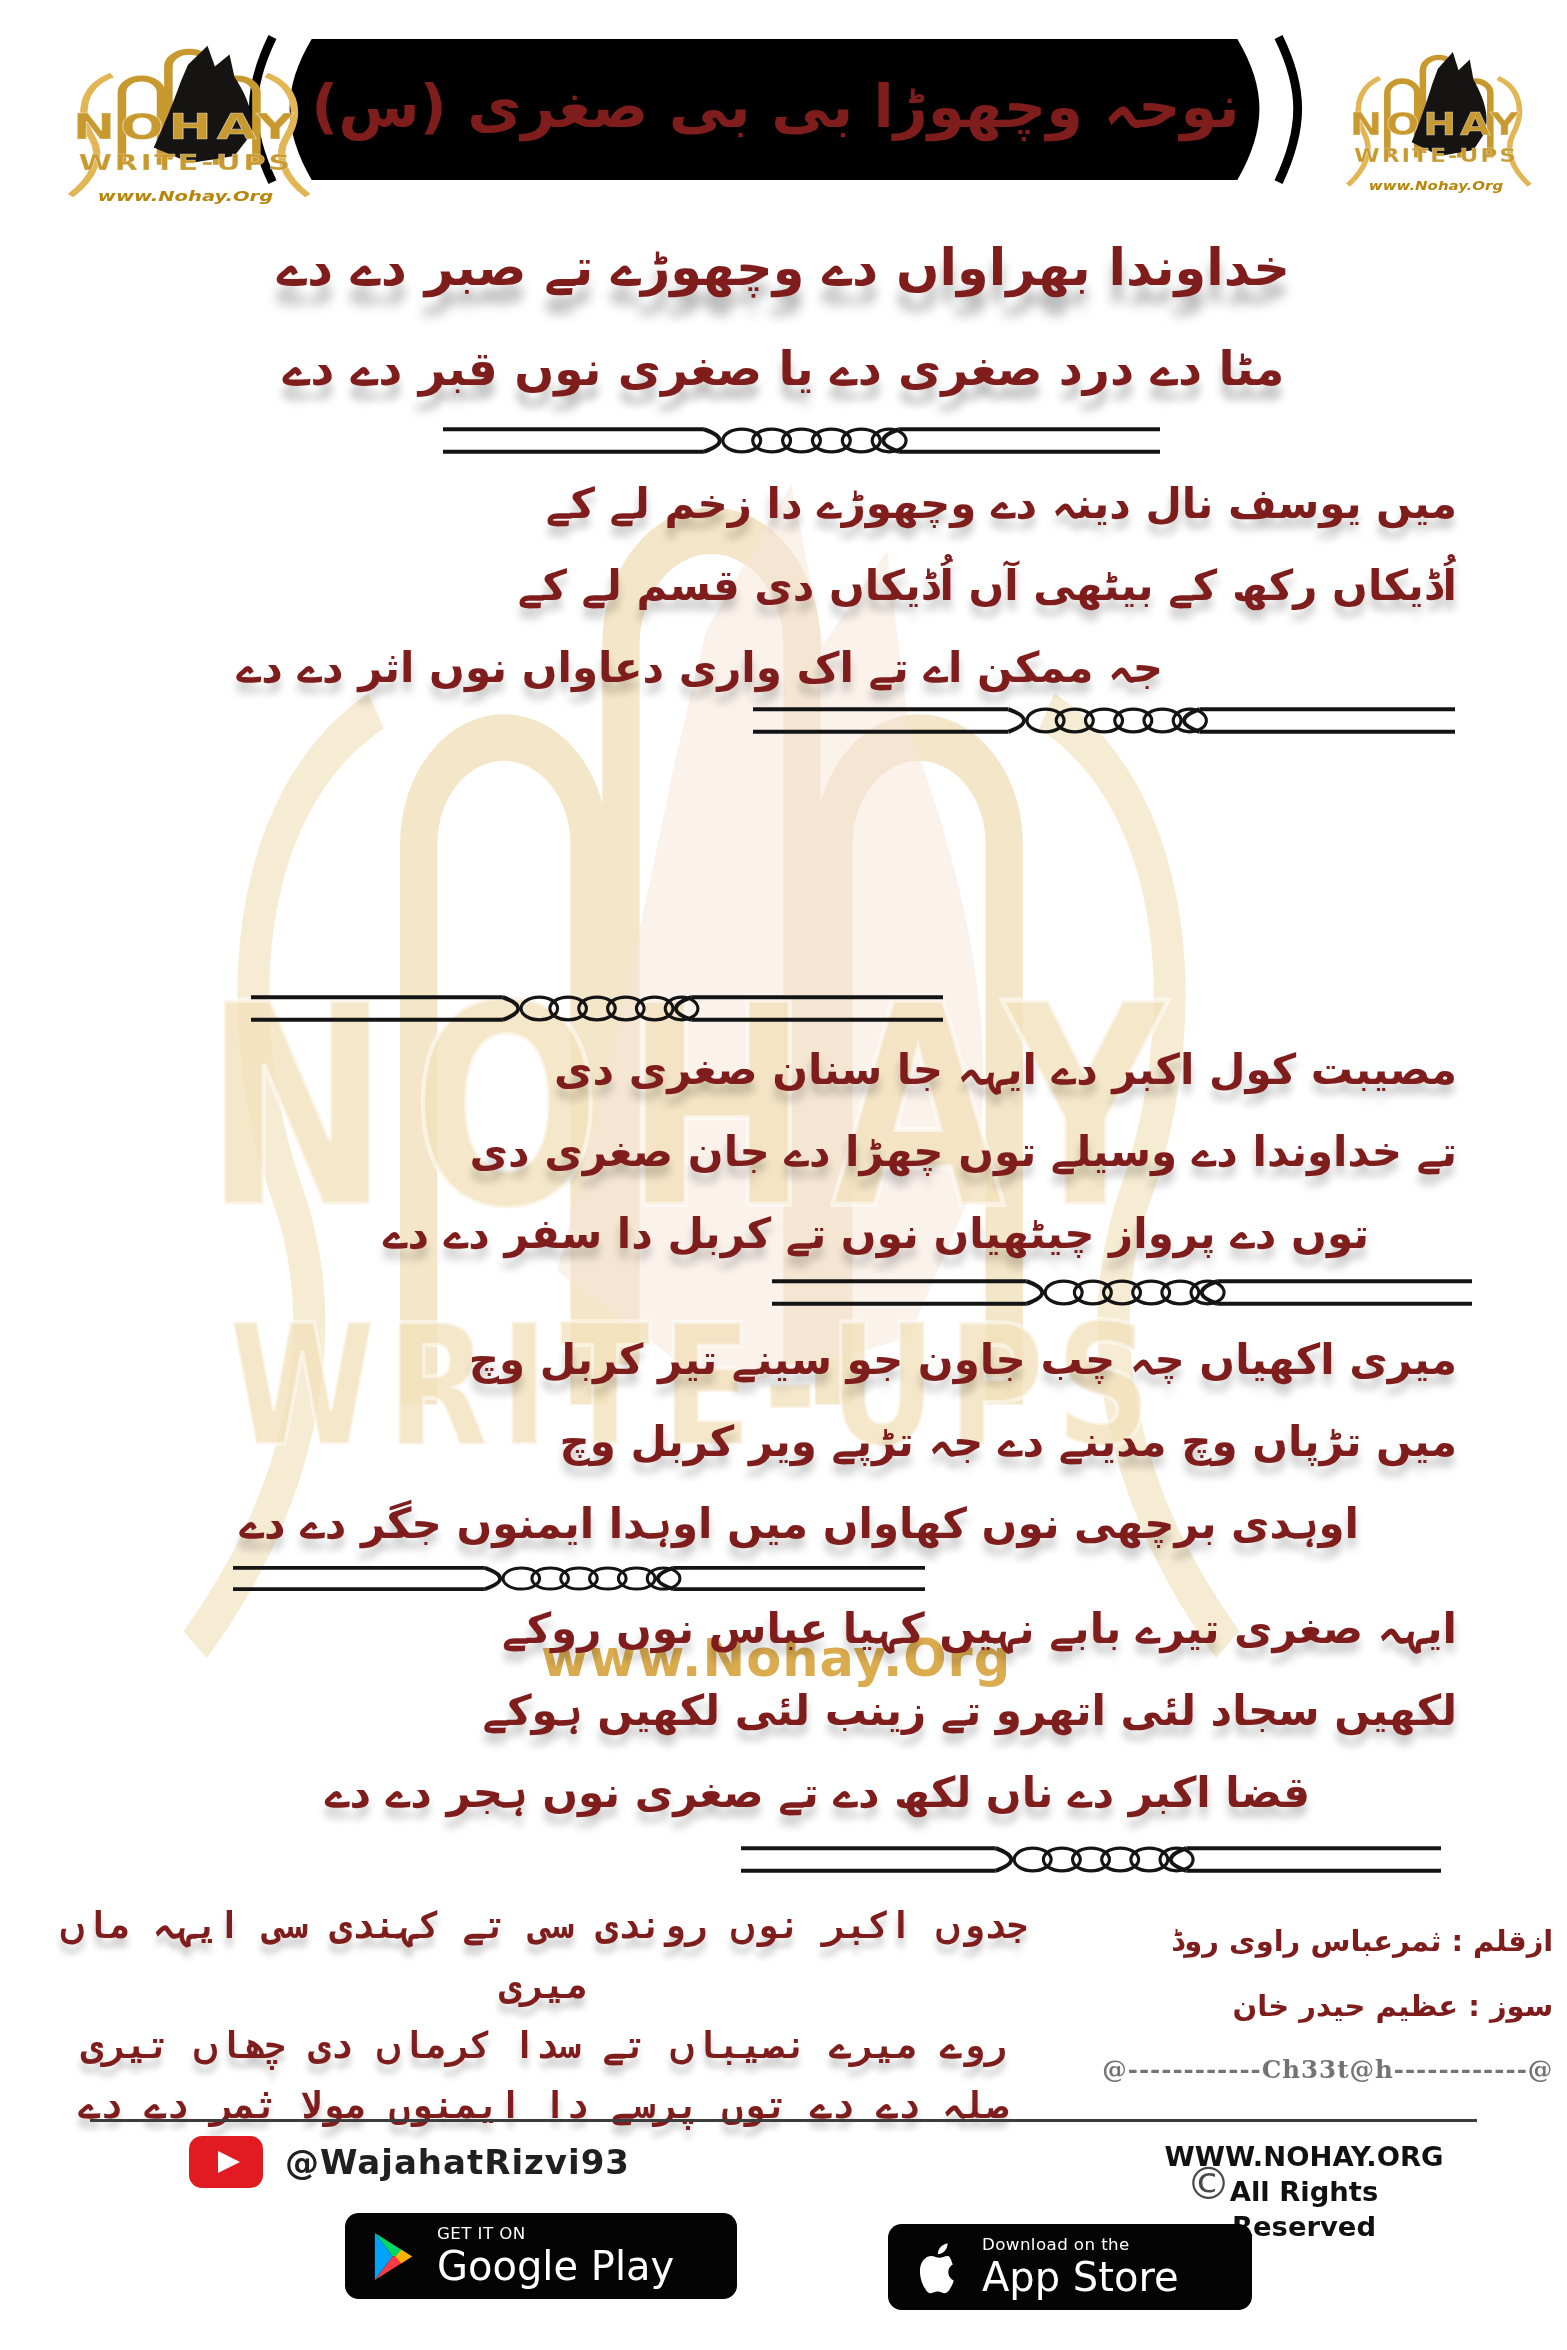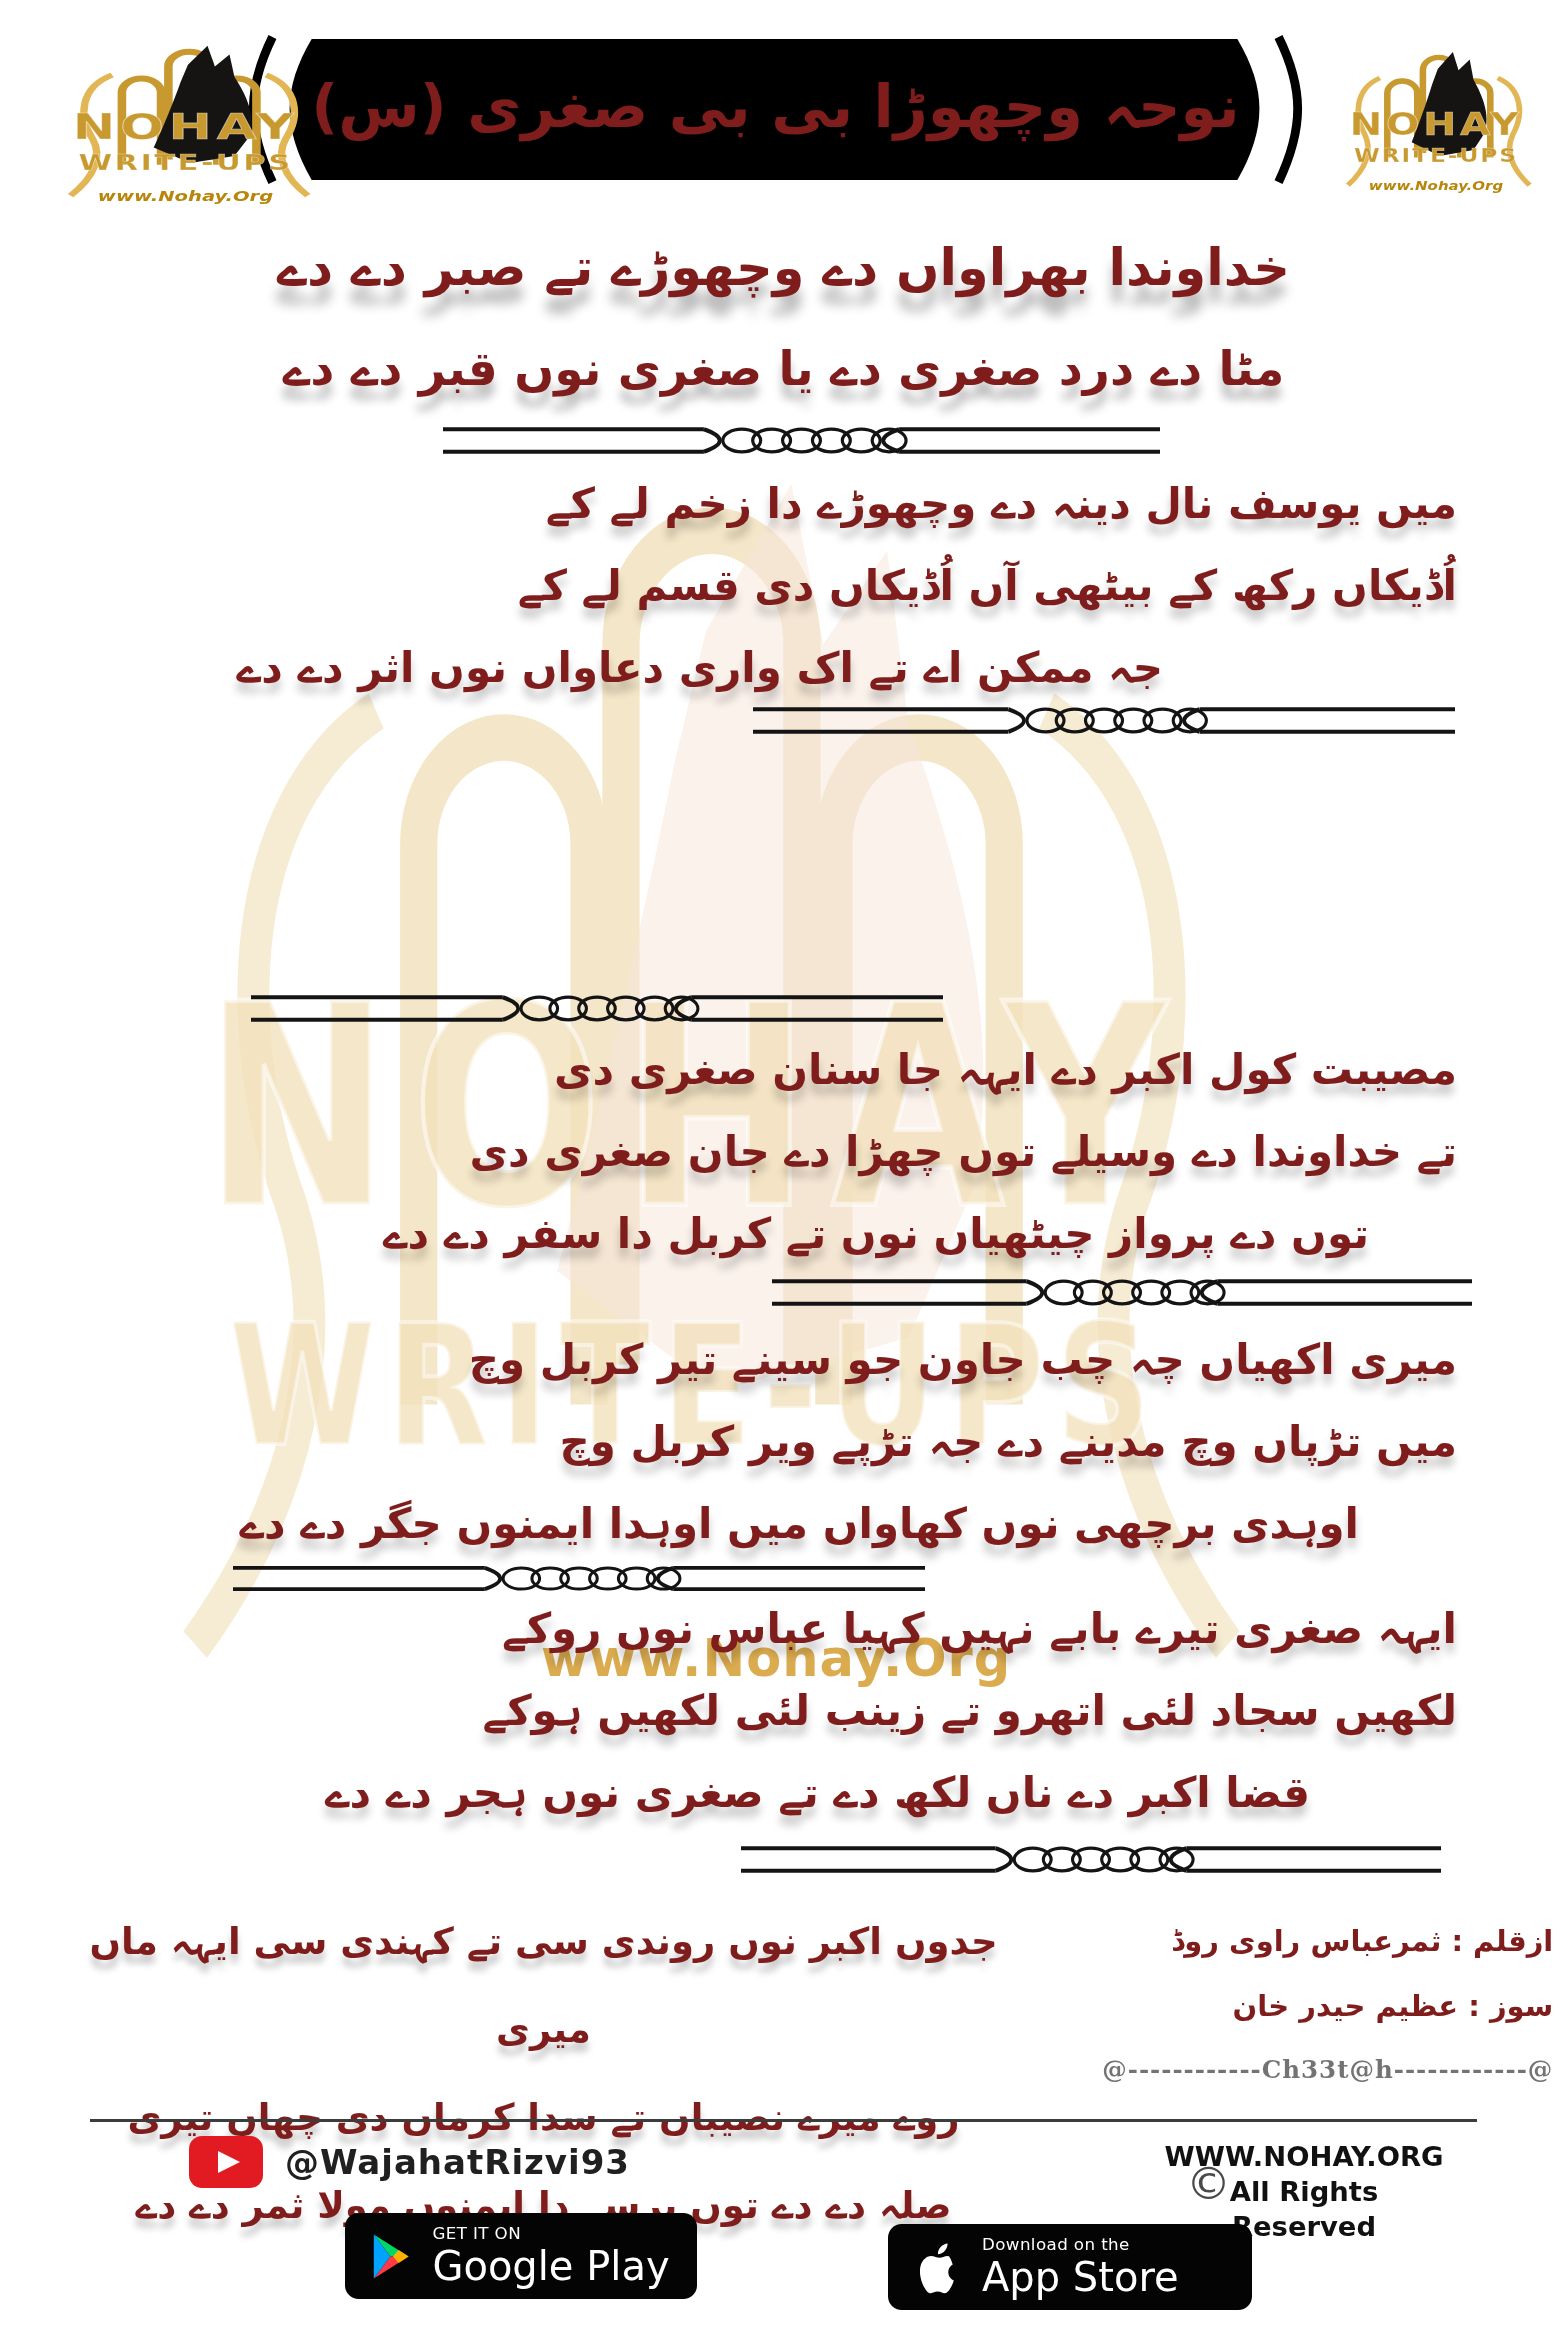--- a/index.html
+++ b/index.html
@@ -37,21 +37,21 @@
   .refrain .rl2{font-size:47px;line-height:98px;text-shadow:0 13.7px 9.8px rgba(0,0,0,.26);}
 
   .stanza{position:absolute;left:0;right:0;text-align:right;padding-right:110px;font-weight:700;
           white-space:nowrap;z-index:2;}
   .stanza .ln{display:block;font-size:42px;line-height:82px;text-shadow:0 9.8px 8.8px rgba(0,0,0,.22);}
   .st1{top:463px;} .st2{top:745px;} .st3{top:1029px;} .st4{top:1319px;} .st5{top:1588px;}
   .st1 .l3{margin-right:294px;} .st2 .l3{margin-right:240px;} .st3 .l3{margin-right:88px;}
   .st4 .l3{margin-right:98px;} .st5 .l3{margin-right:147px;}
 
   .stanza-final{position:absolute;left:51px;top:1898px;width:985px;text-align:center;font-weight:700;z-index:2;}
-  .stanza-final .ln{display:block;font-size:37px;line-height:88px;text-shadow:0 8.8px 7.8px rgba(0,0,0,.22);}
+  .stanza-final .ln{display:block;font-size:37px;line-height:60px;text-shadow:0 8.8px 7.8px rgba(0,0,0,.22);font-family:Liberation Mono, monospace;}
 
   
   .divider{position:absolute;height:41px;z-index:2;}
   .d1{left:443px;top:420px;width:717px;} .d2{left:753px;top:700px;width:702px;}
   .d3{left:251px;top:988px;width:692px;} .d4{left:772px;top:1272px;width:700px;}
   .d5{left:233px;top:1558px;width:692px;} .d6{left:741px;top:1839px;width:700px;}
   .divider svg{width:100%;height:100%;display:block;}
 
   
   .credits{position:absolute;right:13.7px;top:1909px;text-align:right;font-weight:700;color:#000;z-index:2;}
@@ -64,21 +64,21 @@
   .yt-row{position:absolute;left:188px;top:2135px;display:flex;align-items:center;gap:21px;z-index:2;}
   .yt-icon{width:76px;height:54px;display:block;}
   .yt-handle{font-size:34px;font-weight:700;color:#202020;letter-spacing:1px;}
   .site{position:absolute;left:1157px;top:2139px;width:294px;text-align:center;font-weight:700;color:#111;z-index:2;}
   .site .www{font-size:27.4px;line-height:35px;display:block;}
   .site .rights{font-size:27.4px;line-height:35px;display:block;position:relative;}
   .copyright{position:absolute;left:29px;top:17.6px;font-size:45px;font-weight:400;color:#2a2a2a;opacity:.85;}
 
   .badge{position:absolute;top:2213px;height:86px;background:#040404;border-radius:13.7px;display:flex;
          align-items:center;color:#fff;padding:0 27.4px;box-sizing:border-box;gap:21.6px;z-index:2;cursor:pointer;}
-  .gp{left:345px;width:352px;} .as{left:888px;width:364px;margin-top:11px;}
+  .gp{left:345px;width:392px;} .as{left:888px;width:364px;margin-top:11px;}
   .badge .txtcol{display:flex;flex-direction:column;justify-content:center;}
   .badge .tag{font-size:16.7px;letter-spacing:0.4px;line-height:21.6px;}
   .badge .store{font-size:40px;font-weight:500;line-height:45px;white-space:nowrap;}
 </style>
 </head>
 <body>
 
 <svg width="0" height="0" style="position:absolute">
   <defs>
     <symbol id="div-sym" viewBox="0 0 720 40" preserveAspectRatio="none">

